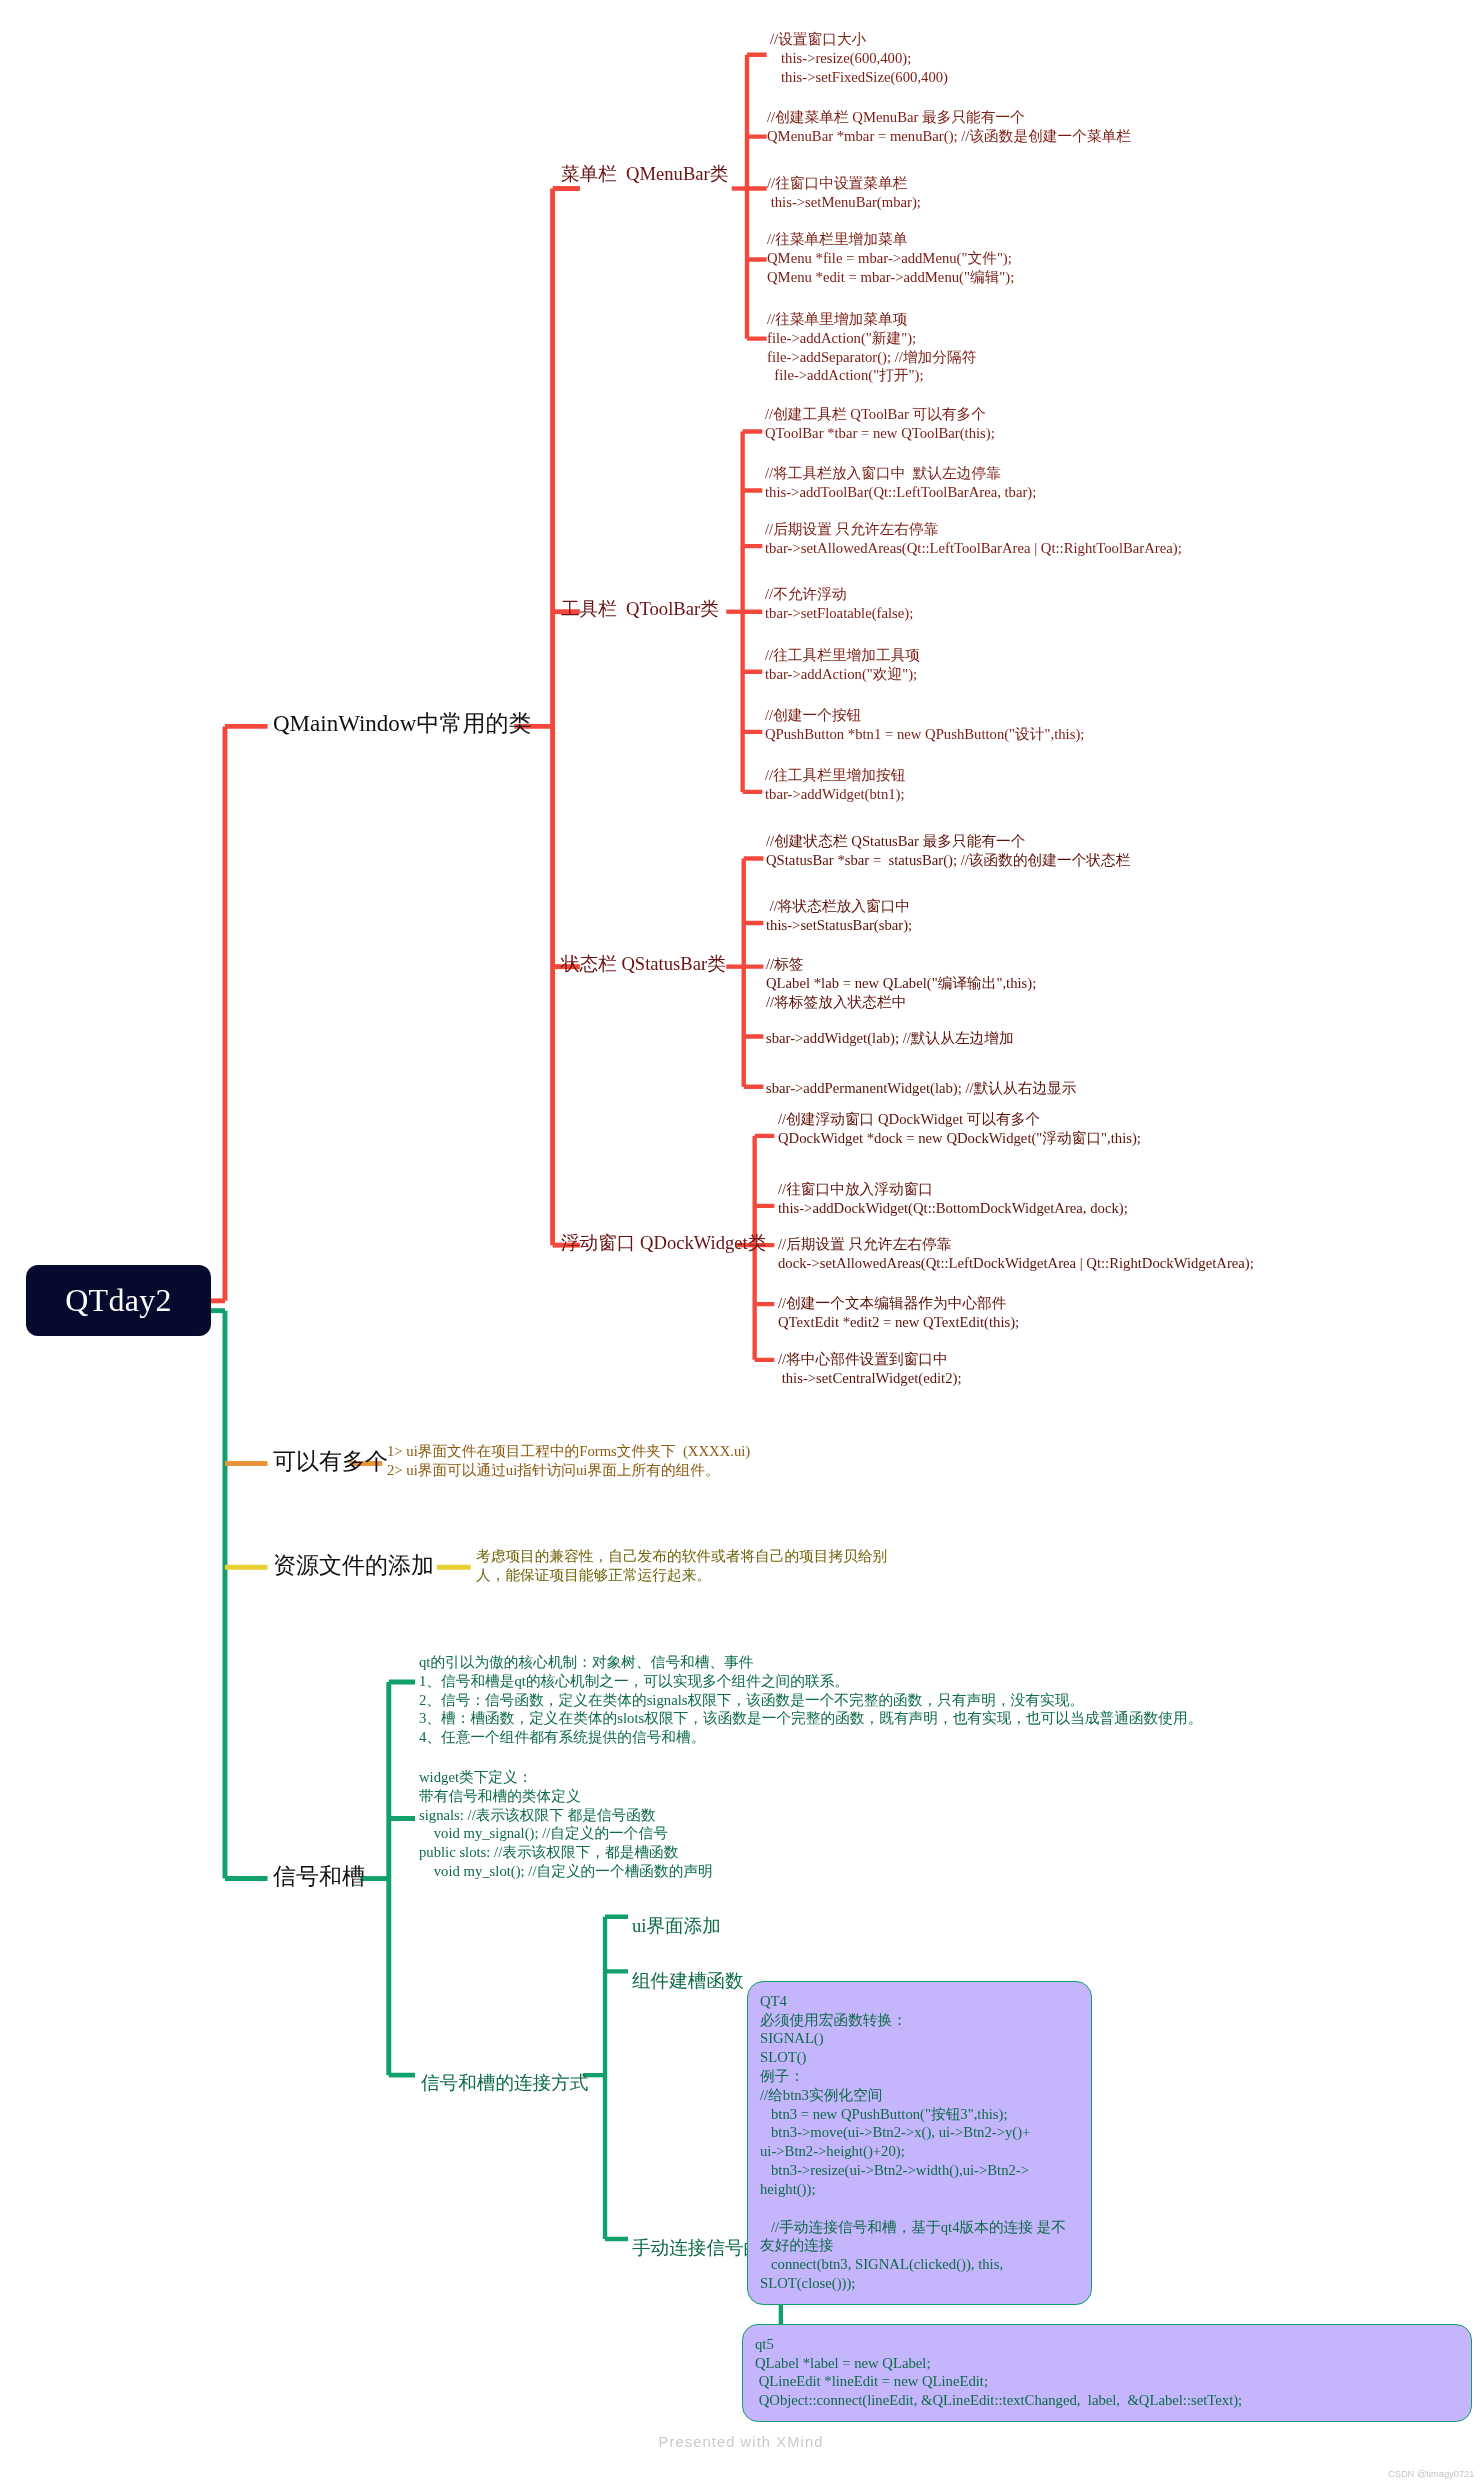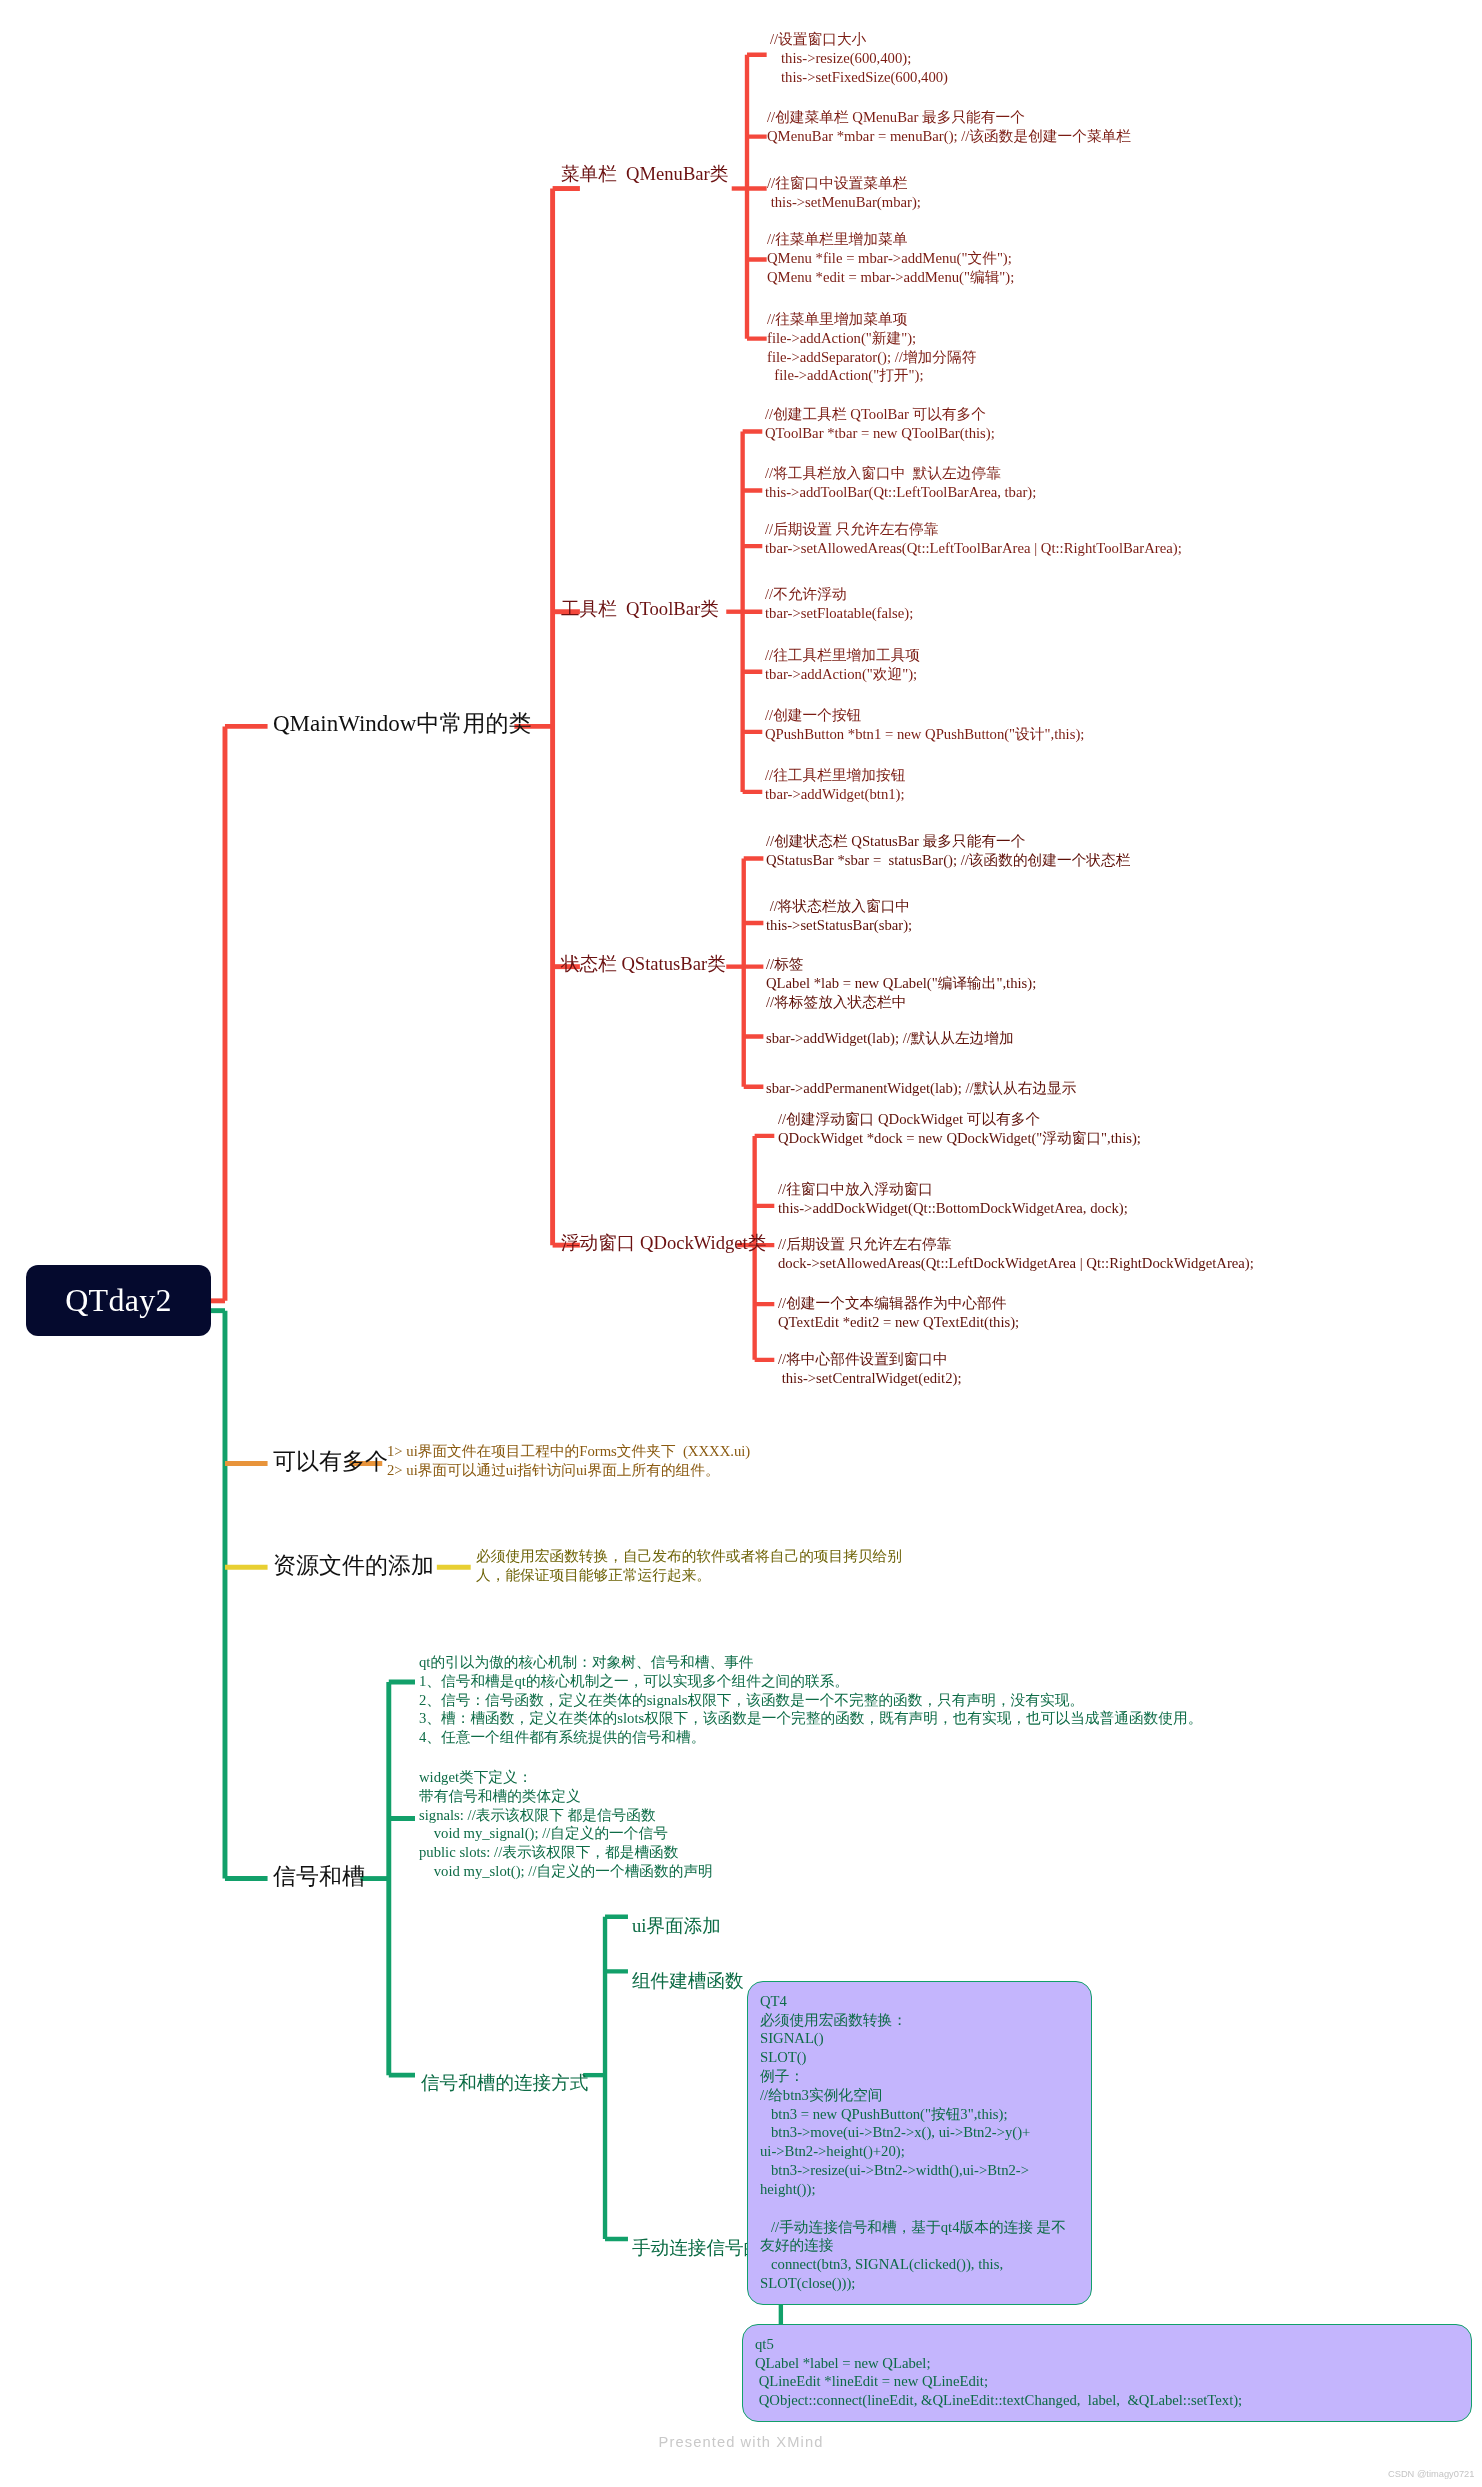--- a/index.html
+++ b/index.html
@@ -176,21 +176,21 @@
   <div class="node leaf-red2" style="left:778px; top:1235px;">//后期设置 只允许左右停靠
 dock-&gt;setAllowedAreas(Qt::LeftDockWidgetArea | Qt::RightDockWidgetArea);</div>
   <div class="node leaf-red2" style="left:778px; top:1294px;">//创建一个文本编辑器作为中心部件
 QTextEdit *edit2 = new QTextEdit(this);</div>
   <div class="node leaf-red2" style="left:778px; top:1350px;">//将中心部件设置到窗口中
  this-&gt;setCentralWidget(edit2);</div>
 
   <div class="node leaf-orange" style="left:387px; top:1442px;">1&gt; ui界面文件在项目工程中的Forms文件夹下  (XXXX.ui)
 2&gt; ui界面可以通过ui指针访问ui界面上所有的组件。</div>
 
-  <div class="node leaf-olive" style="left:476px; top:1547px;">必须使用宏函数转换，自己发布的软件或者将自己的项目拷贝给别
+  <div class="node leaf-olive" style="left:476px; top:1547px;">考虑项目的兼容性，自己发布的软件或者将自己的项目拷贝给别
 人，能保证项目能够正常运行起来。</div>
 
   <div class="node leaf-green" style="left:419px; top:1653px;">qt的引以为傲的核心机制：对象树、信号和槽、事件
 1、信号和槽是qt的核心机制之一，可以实现多个组件之间的联系。
 2、信号：信号函数，定义在类体的signals权限下，该函数是一个不完整的函数，只有声明，没有实现。
 3、槽：槽函数，定义在类体的slots权限下，该函数是一个完整的函数，既有声明，也有实现，也可以当成普通函数使用。
 4、任意一个组件都有系统提供的信号和槽。</div>
   <div class="node leaf-green" style="left:419px; top:1768px;">widget类下定义：
 带有信号和槽的类体定义
 signals: //表示该权限下 都是信号函数

